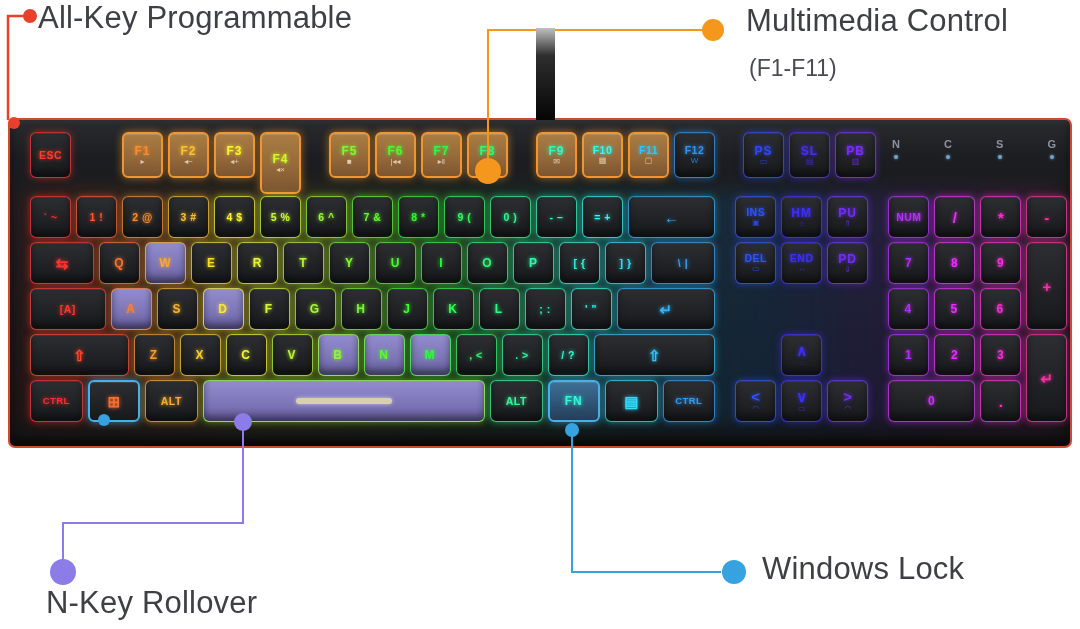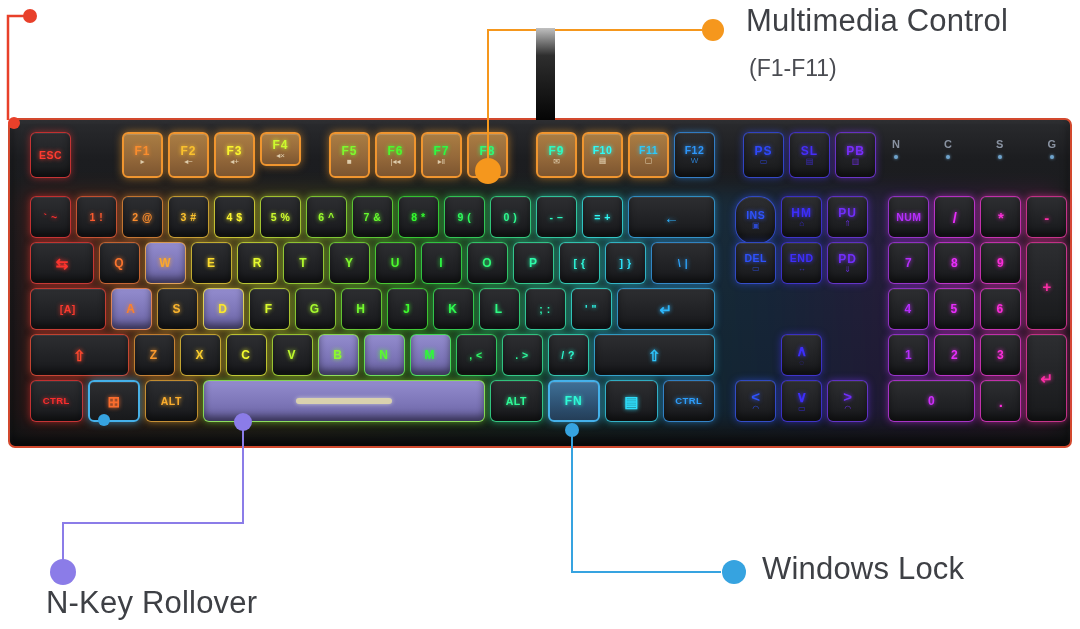--- a/index.html
+++ b/index.html
@@ -78,21 +78,21 @@
         <span class="ks" style="color: rgb(250, 141, 46);">▸</span>
       </div>
       <div class="key cap-amber" style="left: 158px; top: 12px; width: 41px; height: 46px;">
         <span class="kl" style="color: rgb(250, 193, 46); text-shadow: rgb(250, 193, 46) 0px 0px 4px;">F2</span>
         <span class="ks" style="color: rgb(250, 193, 46);">◂−</span>
       </div>
       <div class="key cap-amber" style="left: 204px; top: 12px; width: 41px; height: 46px;">
         <span class="kl" style="color: rgb(250, 244, 46); text-shadow: rgb(250, 244, 46) 0px 0px 4px;">F3</span>
         <span class="ks" style="color: rgb(250, 244, 46);">◂+</span>
       </div>
-      <div class="key cap-amber" style="left: 250px; top: 12px; width: 41px; height: 34px;">
+      <div class="key cap-amber" style="left: 250px; top: 12px; width: 41px; height: 62px;">
         <span class="kl" style="color: rgb(204, 250, 46); text-shadow: rgb(204, 250, 46) 0px 0px 4px;">F4</span>
         <span class="ks" style="color: rgb(204, 250, 46);">◂×</span>
       </div>
       <div class="key cap-amber" style="left: 319px; top: 12px; width: 41px; height: 46px;">
         <span class="kl" style="color: rgb(127, 250, 46); text-shadow: rgb(127, 250, 46) 0px 0px 4px;">F5</span>
         <span class="ks" style="color: rgb(127, 250, 46);">■</span>
       </div>
       <div class="key cap-amber" style="left: 365px; top: 12px; width: 41px; height: 46px;">
         <span class="kl" style="color: rgb(76, 250, 46); text-shadow: rgb(76, 250, 46) 0px 0px 4px;">F6</span>
         <span class="ks" style="color: rgb(76, 250, 46);">|◂◂</span>
@@ -168,21 +168,21 @@
       </div>
       <div class="key" style="left: 526px; top: 76px; width: 41px; height: 42px; border-color: rgba(56, 250, 198, 0.75); box-shadow: rgba(51, 255, 201, 0.5) 0px 0px 7px, rgba(255, 255, 255, 0.07) 0px 1px 0px inset, rgba(0, 0, 0, 0.45) 0px -5px 7px inset;">
         <span class="kl len3" style="color: rgb(46, 250, 195); text-shadow: rgb(46, 250, 195) 0px 0px 4px;">- –</span>
       </div>
       <div class="key" style="left: 572px; top: 76px; width: 41px; height: 42px; border-color: rgba(56, 250, 247, 0.75); box-shadow: rgba(51, 255, 252, 0.5) 0px 0px 7px, rgba(255, 255, 255, 0.07) 0px 1px 0px inset, rgba(0, 0, 0, 0.45) 0px -5px 7px inset;">
         <span class="kl len3" style="color: rgb(46, 250, 247); text-shadow: rgb(46, 250, 247) 0px 0px 4px;">= +</span>
       </div>
       <div class="key" style="left: 618px; top: 76px; width: 87px; height: 42px; border-color: rgba(56, 180, 250, 0.75); box-shadow: rgba(51, 181, 255, 0.5) 0px 0px 7px, rgba(255, 255, 255, 0.07) 0px 1px 0px inset, rgba(0, 0, 0, 0.45) 0px -5px 7px inset;">
         <span class="kl glyph" style="color: rgb(46, 176, 250); text-shadow: rgb(46, 176, 250) 0px 0px 4px;">←</span>
       </div>
-      <div class="key" style="left: 725.18px; top: 76px; width: 41px; height: 48px; border-color: rgba(56, 90, 250, 0.75); box-shadow: rgba(51, 87, 255, 0.5) 0px 0px 7px, rgba(255, 255, 255, 0.07) 0px 1px 0px inset, rgba(0, 0, 0, 0.45) 0px -5px 7px inset; border-radius: 17px;">
+      <div class="key" style="left: 725.18px; top: 76px; width: 41px; height: 42px; border-color: rgba(56, 90, 250, 0.75); box-shadow: rgba(51, 87, 255, 0.5) 0px 0px 7px, rgba(255, 255, 255, 0.07) 0px 1px 0px inset, rgba(0, 0, 0, 0.45) 0px -5px 7px inset;">
         <span class="kl len3" style="color: rgb(46, 82, 250); text-shadow: rgb(46, 82, 250) 0px 0px 4px;">INS</span>
         <span class="ks" style="color: rgb(46, 82, 250);">▣</span>
       </div>
       <div class="key" style="left: 771.18px; top: 76px; width: 41px; height: 42px; border-color: rgba(71, 56, 250, 0.75); box-shadow: rgba(66, 51, 255, 0.5) 0px 0px 7px, rgba(255, 255, 255, 0.07) 0px 1px 0px inset, rgba(0, 0, 0, 0.45) 0px -5px 7px inset;">
         <span class="kl" style="color: rgb(61, 46, 250); text-shadow: rgb(61, 46, 250) 0px 0px 4px;">HM</span>
         <span class="ks" style="color: rgb(61, 46, 250);">⌂</span>
       </div>
       <div class="key" style="left: 817.18px; top: 76px; width: 41px; height: 42px; border-color: rgba(119, 56, 250, 0.75); box-shadow: rgba(118, 51, 255, 0.5) 0px 0px 7px, rgba(255, 255, 255, 0.07) 0px 1px 0px inset, rgba(0, 0, 0, 0.45) 0px -5px 7px inset;">
         <span class="kl" style="color: rgb(113, 46, 250); text-shadow: rgb(113, 46, 250) 0px 0px 4px;">PU</span>
         <span class="ks" style="color: rgb(113, 46, 250);">⇑</span>
@@ -430,20 +430,21 @@
     <polyline class="ln ln-nkey" points="243,421 243,523 63,523 63,560"></polyline>
     <circle class="dot-nkey" cx="63" cy="572" r="13"></circle>
     <circle class="dot-nkey" cx="243" cy="422" r="9"></circle>
 
     <polyline class="ln ln-win" points="572,429 572,572 721,572"></polyline>
     <circle class="dot-win" cx="734" cy="572" r="12"></circle>
     <circle class="dot-win" cx="572" cy="430" r="7"></circle>
     <circle class="dot-win" cx="104" cy="420" r="6"></circle>
   </svg>
 
+  <div class="co-title" style="left:38px;top:0px">All-Key Programmable</div>
 
   <div class="co-title" style="left:746px;top:3px">Multimedia Control</div>
   <div class="co-sub" style="left:749px;top:55px">(F1-F11)</div>
 
   <div class="co-title" style="left:762px;top:551px">Windows Lock</div>
 
   <div class="co-title" style="left:46px;top:585px">N-Key Rollover</div>
 </div>
 
 </body></html>

